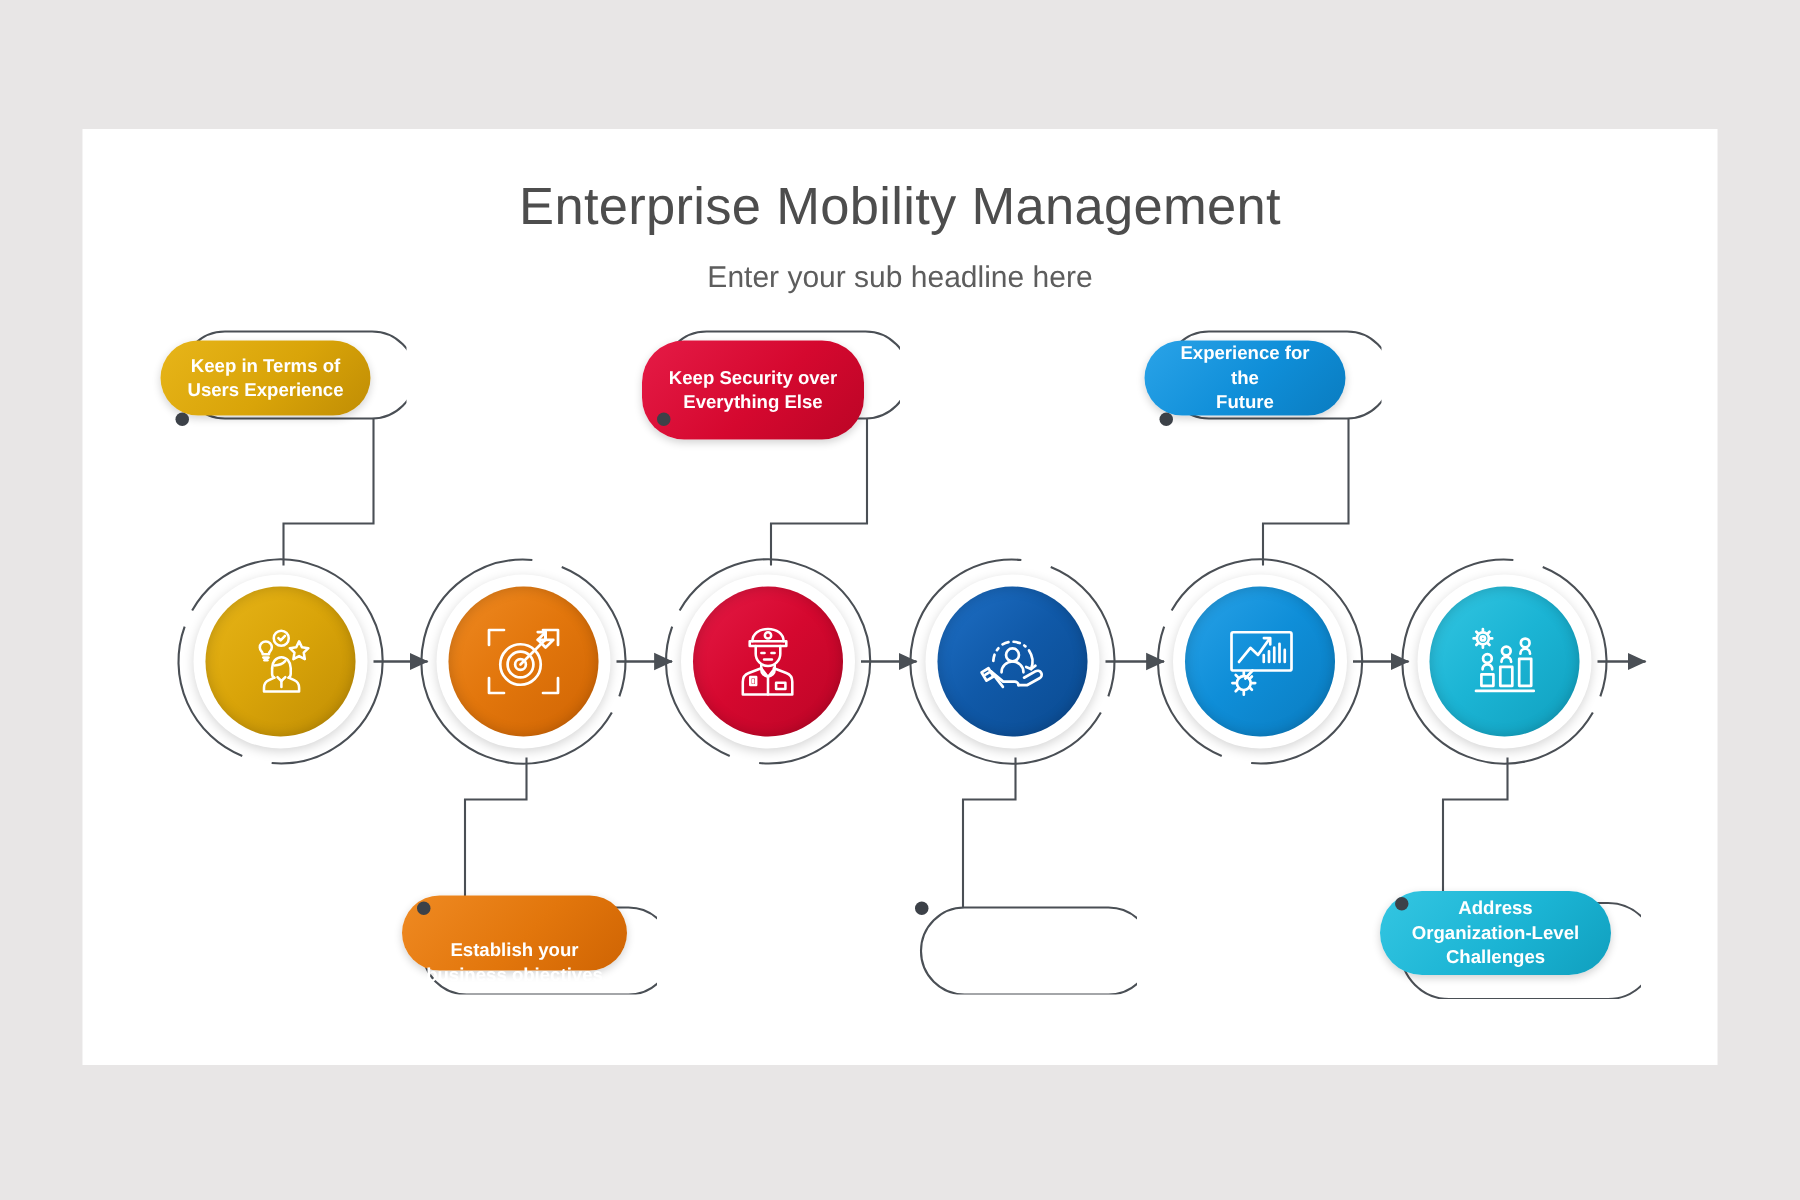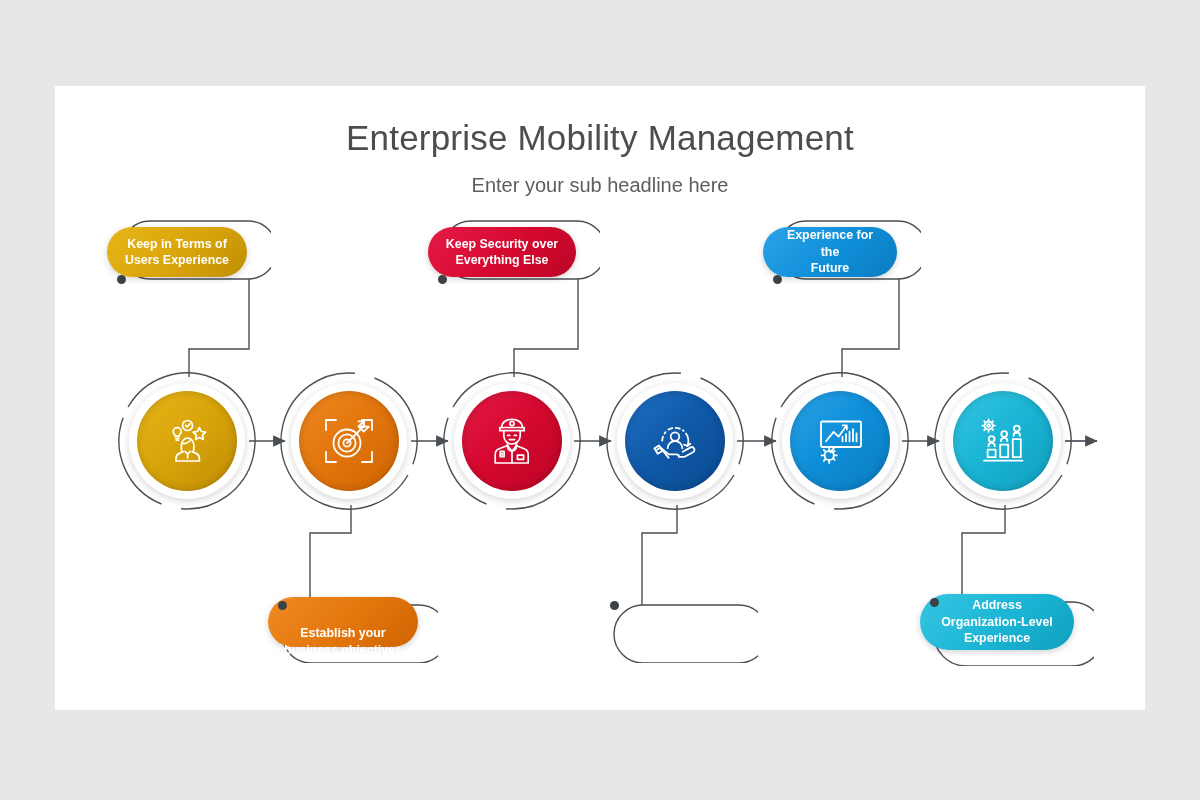--- a/index.html
+++ b/index.html
@@ -278,21 +278,21 @@
         <div class="pill" style="position: absolute; left: 4px; top: 6px; width: 150px; height: 50px; background: linear-gradient(135deg, rgb(239, 138, 34) 0%, rgb(226, 118, 12) 55%, rgb(207, 100, 3) 100%);">
           <div style="white-space: pre-line; margin-top: 39px;">Establish your
 business objectives</div>
         </div>
         <div class="dot" style="left: 13.5px; top: 9.5px;"></div>
       </div>
       <div class="pill-wrap" style="left: 514px; top: 255px; width: 172px; height: 72px;">
         <svg width="172" height="72" style="position: absolute; left: 0px; top: 0px;">
           <rect x="14" y="2" width="164" height="58" rx="29" ry="29" fill="none" stroke="#4a4f55" stroke-width="1.4"></rect>
         </svg>
-        <div class="pill" style="position: absolute; left: 0px; top: 8px; width: 148px; height: 50px; background: linear-gradient(135deg, rgb(229, 27, 70) 0%, rgb(213, 8, 47) 55%, rgb(187, 5, 38) 100%); align-items: center;">
+        <div class="pill" style="position: absolute; left: 0px; top: 8px; width: 148px; height: 66px; background: linear-gradient(135deg, rgb(229, 27, 70) 0%, rgb(213, 8, 47) 55%, rgb(187, 5, 38) 100%); align-items: center;">
           <div style="white-space: pre-line;">Keep Security over
 Everything Else</div>
         </div>
         <div class="dot" style="left: 9.5px; top: 55.5px;"></div>
       </div>
       <div class="pill-wrap" style="left: 677px; top: 627px; width: 162px; height: 72px;">
         <svg width="162" height="72" style="position: absolute; left: 0px; top: 0px;">
           <rect x="18" y="14" width="154" height="58" rx="29" ry="29" fill="none" stroke="#4a4f55" stroke-width="1.4"></rect>
         </svg>
         <div class="dot" style="left: 13.5px; top: 9.5px;"></div>
@@ -307,19 +307,19 @@
         </div>
         <div class="dot" style="left: 9.5px; top: 55.5px;"></div>
       </div>
       <div class="pill-wrap" style="left: 1005px; top: 627px; width: 178px; height: 78px;">
         <svg width="178" height="78" style="position: absolute; left: 0px; top: 0px;">
           <rect x="18" y="14" width="170" height="64" rx="32" ry="32" fill="none" stroke="#4a4f55" stroke-width="1.4"></rect>
         </svg>
         <div class="pill" style="position: absolute; left: 4px; top: 6px; width: 154px; height: 56px; background: linear-gradient(135deg, rgb(52, 198, 226) 0%, rgb(27, 180, 212) 55%, rgb(16, 159, 190) 100%);">
           <div style="white-space: pre-line;">Address
 Organization-Level
-Experience</div>
+Challenges</div>
         </div>
         <div class="dot" style="left: 13.5px; top: 9.5px;"></div>
       </div>
     </div>
 
 </div>
 
 </body></html>

